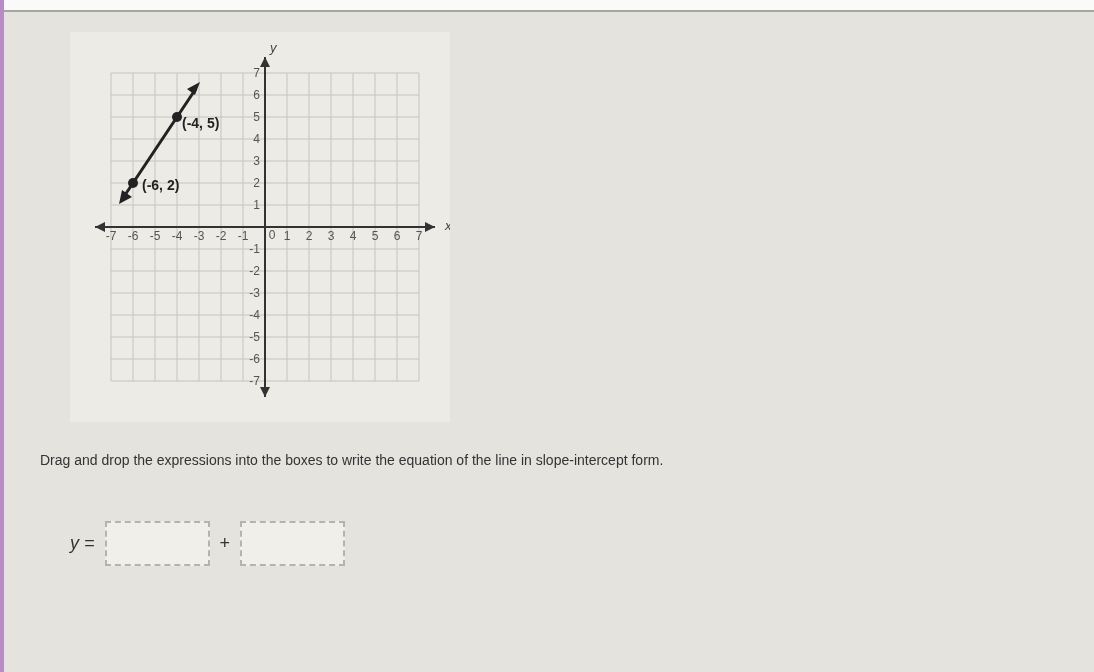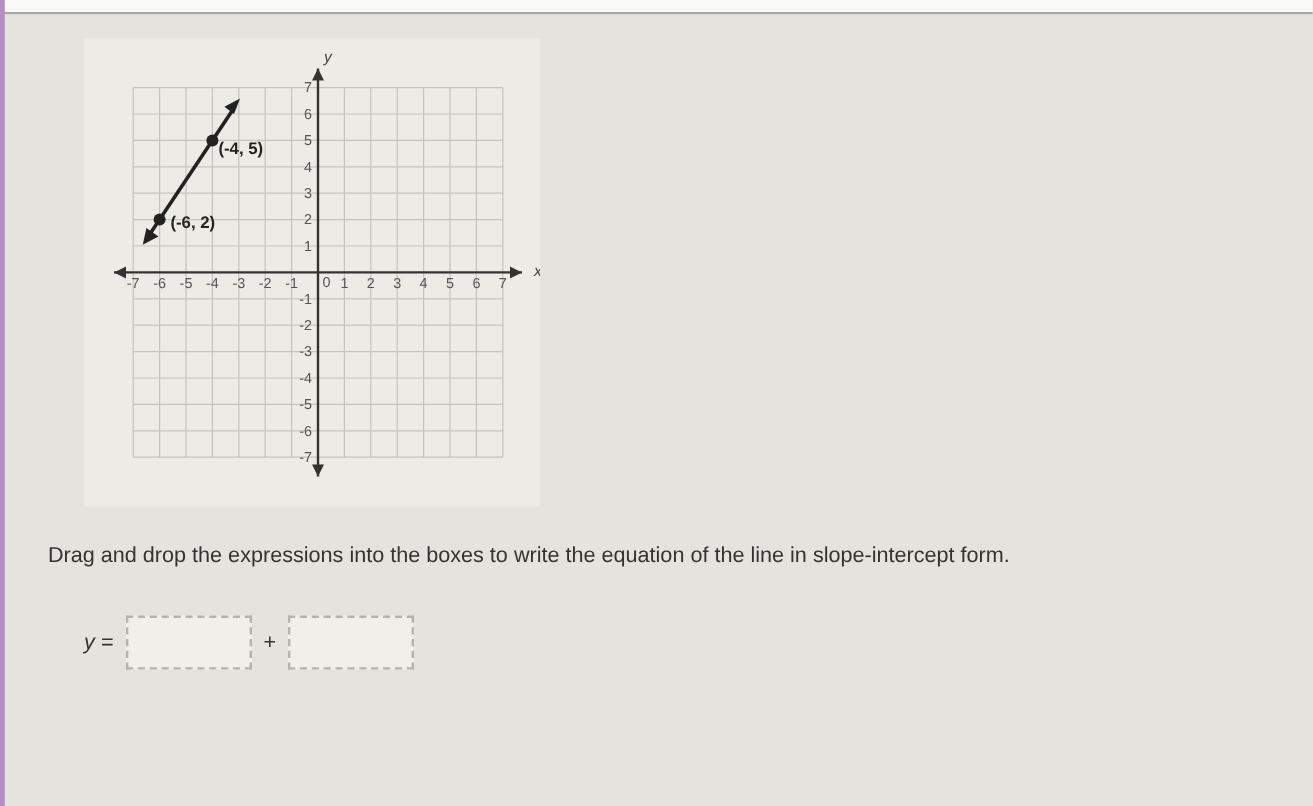--- a/index.html
+++ b/index.html
@@ -35,23 +35,23 @@
       background: #ecebe6;
       margin-bottom: 30px;
       margin-left: 30px;
     }
     .chart-svg {
       position: absolute;
       top: 0;
       left: 0;
     }
     .instruction {
-      font-size: 18px;
+      font-size: 14px;
       color: #333;
-      margin-bottom: 40px;
+      margin-bottom: 53px;
       cursor: text;
     }
     .equation-row {
       display: flex;
       align-items: center;
       gap: 10px;
       margin-left: 30px;
     }
     .equation-y {
       font-size: 18px;

